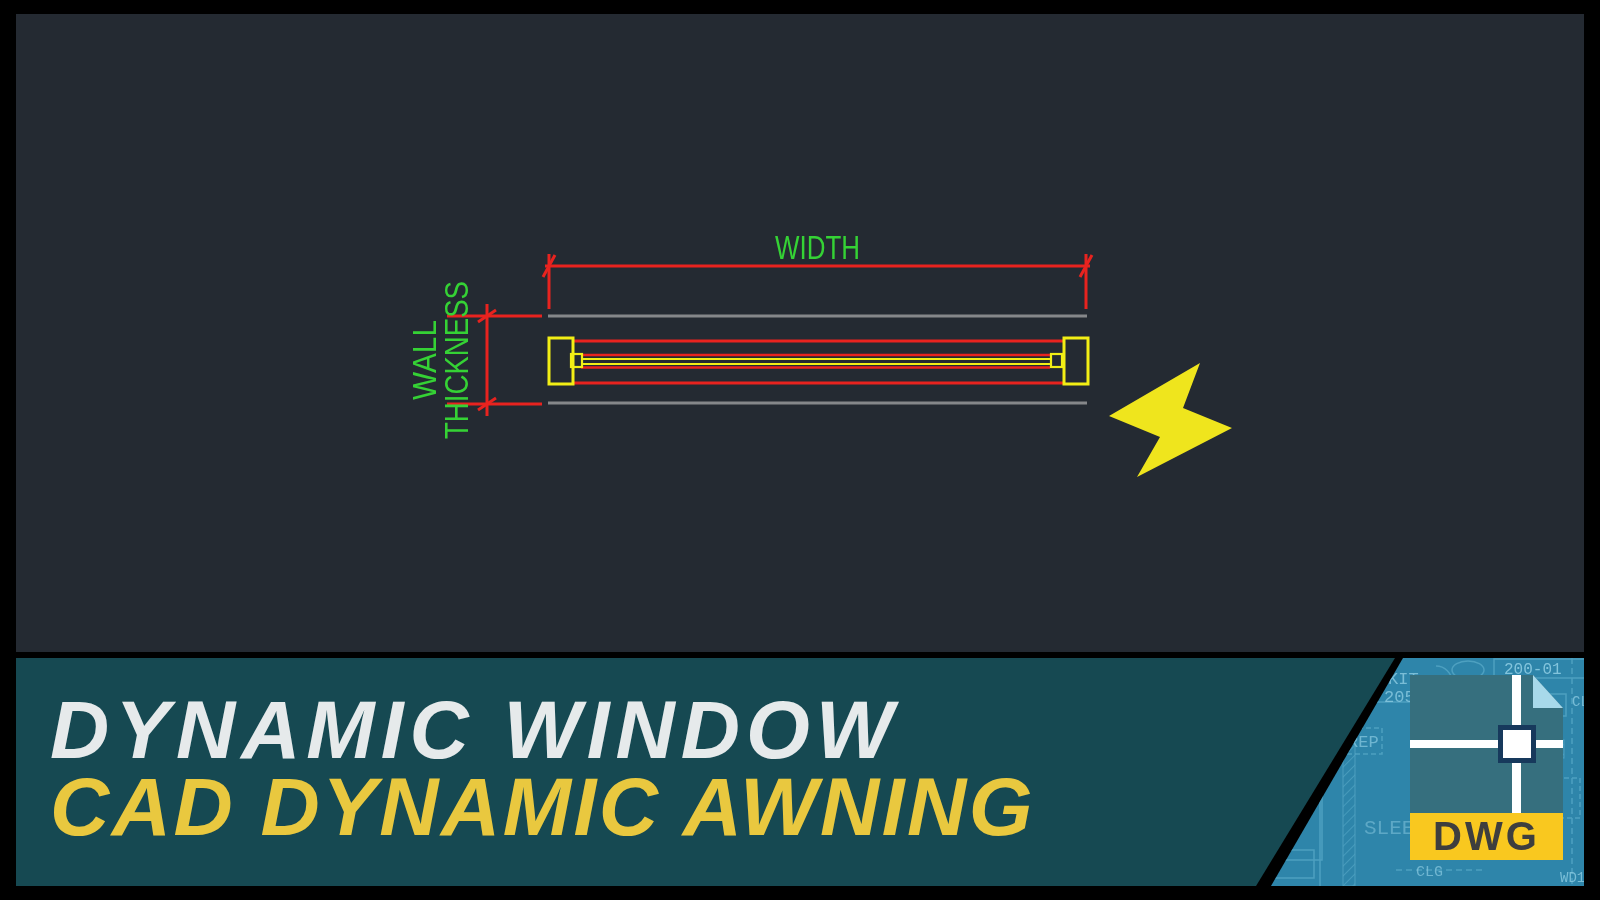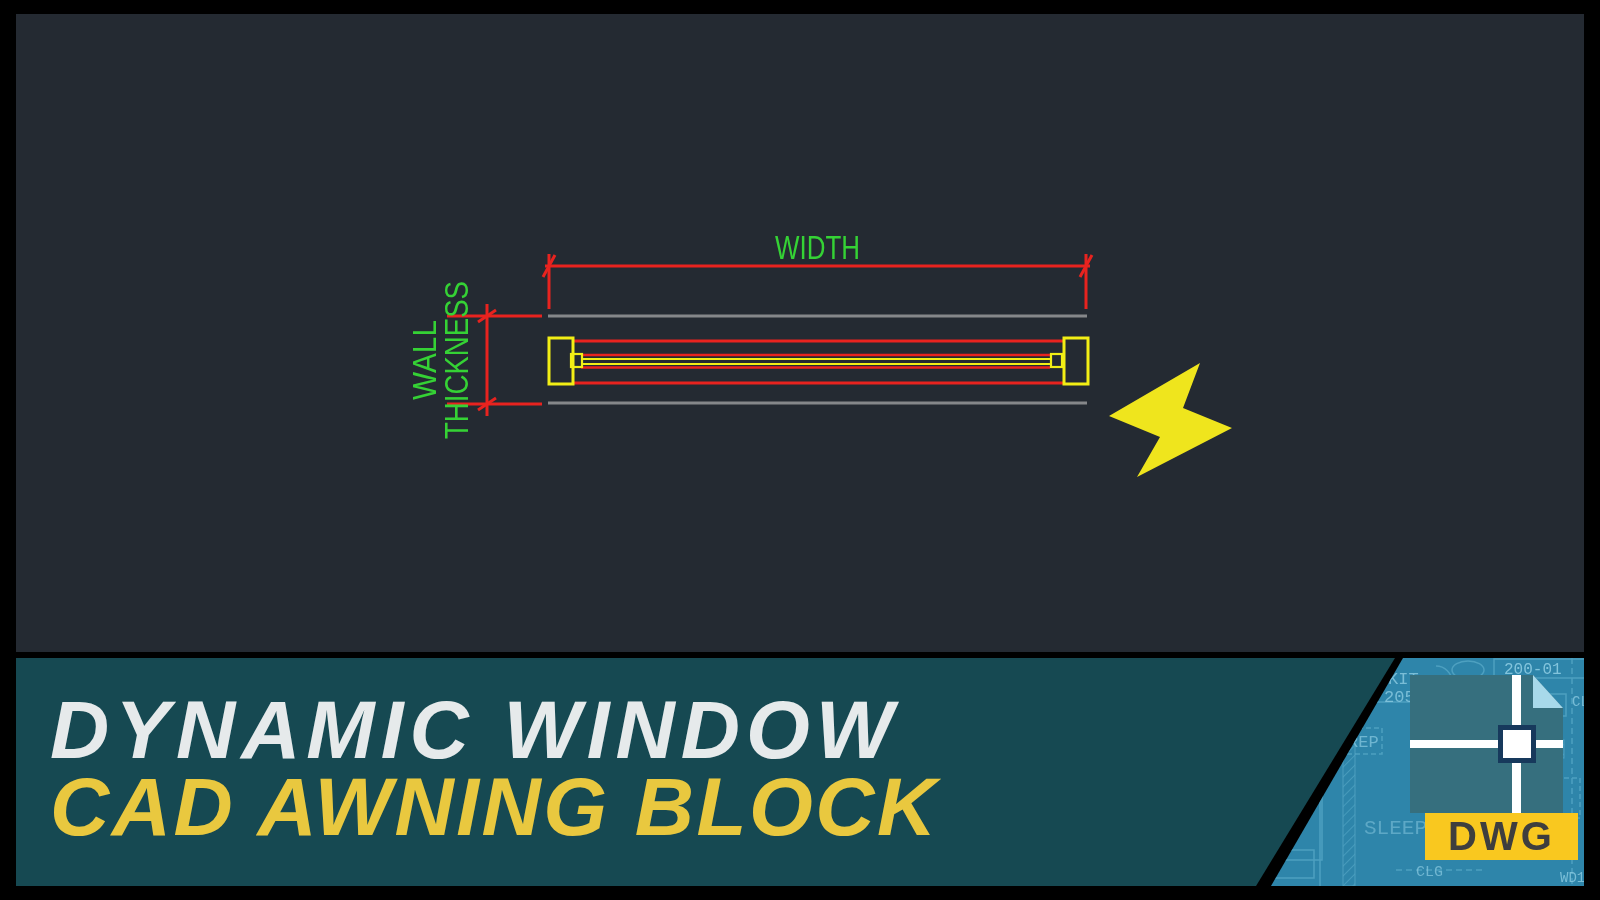--- a/index.html
+++ b/index.html
@@ -26,21 +26,21 @@
   .file-body{position:absolute;left:0;top:0;width:153px;height:138px;background:#366f7e;
              clip-path:polygon(0 0,123px 0,153px 33px,153px 138px,0 138px);}
   .fold{position:absolute;right:0;top:0;width:30px;height:33px;background:#a8d9ea;
         clip-path:polygon(0 0,100% 100%,0 100%);}
   .cross-h{position:absolute;left:0;top:65px;width:153px;height:8px;background:#ffffff;}
   .cross-v{position:absolute;left:102px;top:0;width:9px;height:138px;background:#ffffff;}
   .pick-square{position:absolute;left:88px;top:50px;width:38px;height:38px;box-sizing:border-box;
                background:#ffffff;border:5px solid #17395c;}
   .dwg-band{position:absolute;left:0;top:138px;width:153px;height:47px;background:#f9c81f;
             text-align:center;line-height:47px;font-weight:bold;font-size:40px;color:#3e3e3e;
-            letter-spacing:3px;font-family:"Liberation Sans",sans-serif;margin-left:15px;}
+            letter-spacing:3px;font-family:"Liberation Sans",sans-serif;}
 </style>
 </head>
 <body>
 
 <div class="stage">
 
   <div class="cad-area">
     <svg viewBox="16 14 1568 638">
 
       <g stroke="#e8231f" stroke-width="3">
@@ -121,21 +121,21 @@
           <text class="bp-text" x="1348" y="176" font-size="21" opacity="0.5">SLEEP</text>
           <text class="bp-text" x="1400" y="218" font-size="15" opacity="0.7">CLG</text>
           <text class="bp-text" x="1544" y="224" font-size="14" opacity="0.8">WD1</text>
           <text class="bp-text" x="1556" y="48" font-size="14" opacity="0.8">CL</text>
         </g>
       </svg>
     </div>
 
     <div class="titles">
       <div class="title-line title-1">DYNAMIC WINDOW</div>
-      <div class="title-line title-2">CAD AWNING BLOCK</div>
+      <div class="title-line title-2">CAD DYNAMIC AWNING</div>
     </div>
 
     <div class="dwg-icon">
       <div class="file-body"></div>
       <div class="fold"></div>
       <div class="cross-h"></div>
       <div class="cross-v"></div>
       <div class="pick-square"></div>
       <div class="dwg-band">DWG</div>
     </div>

